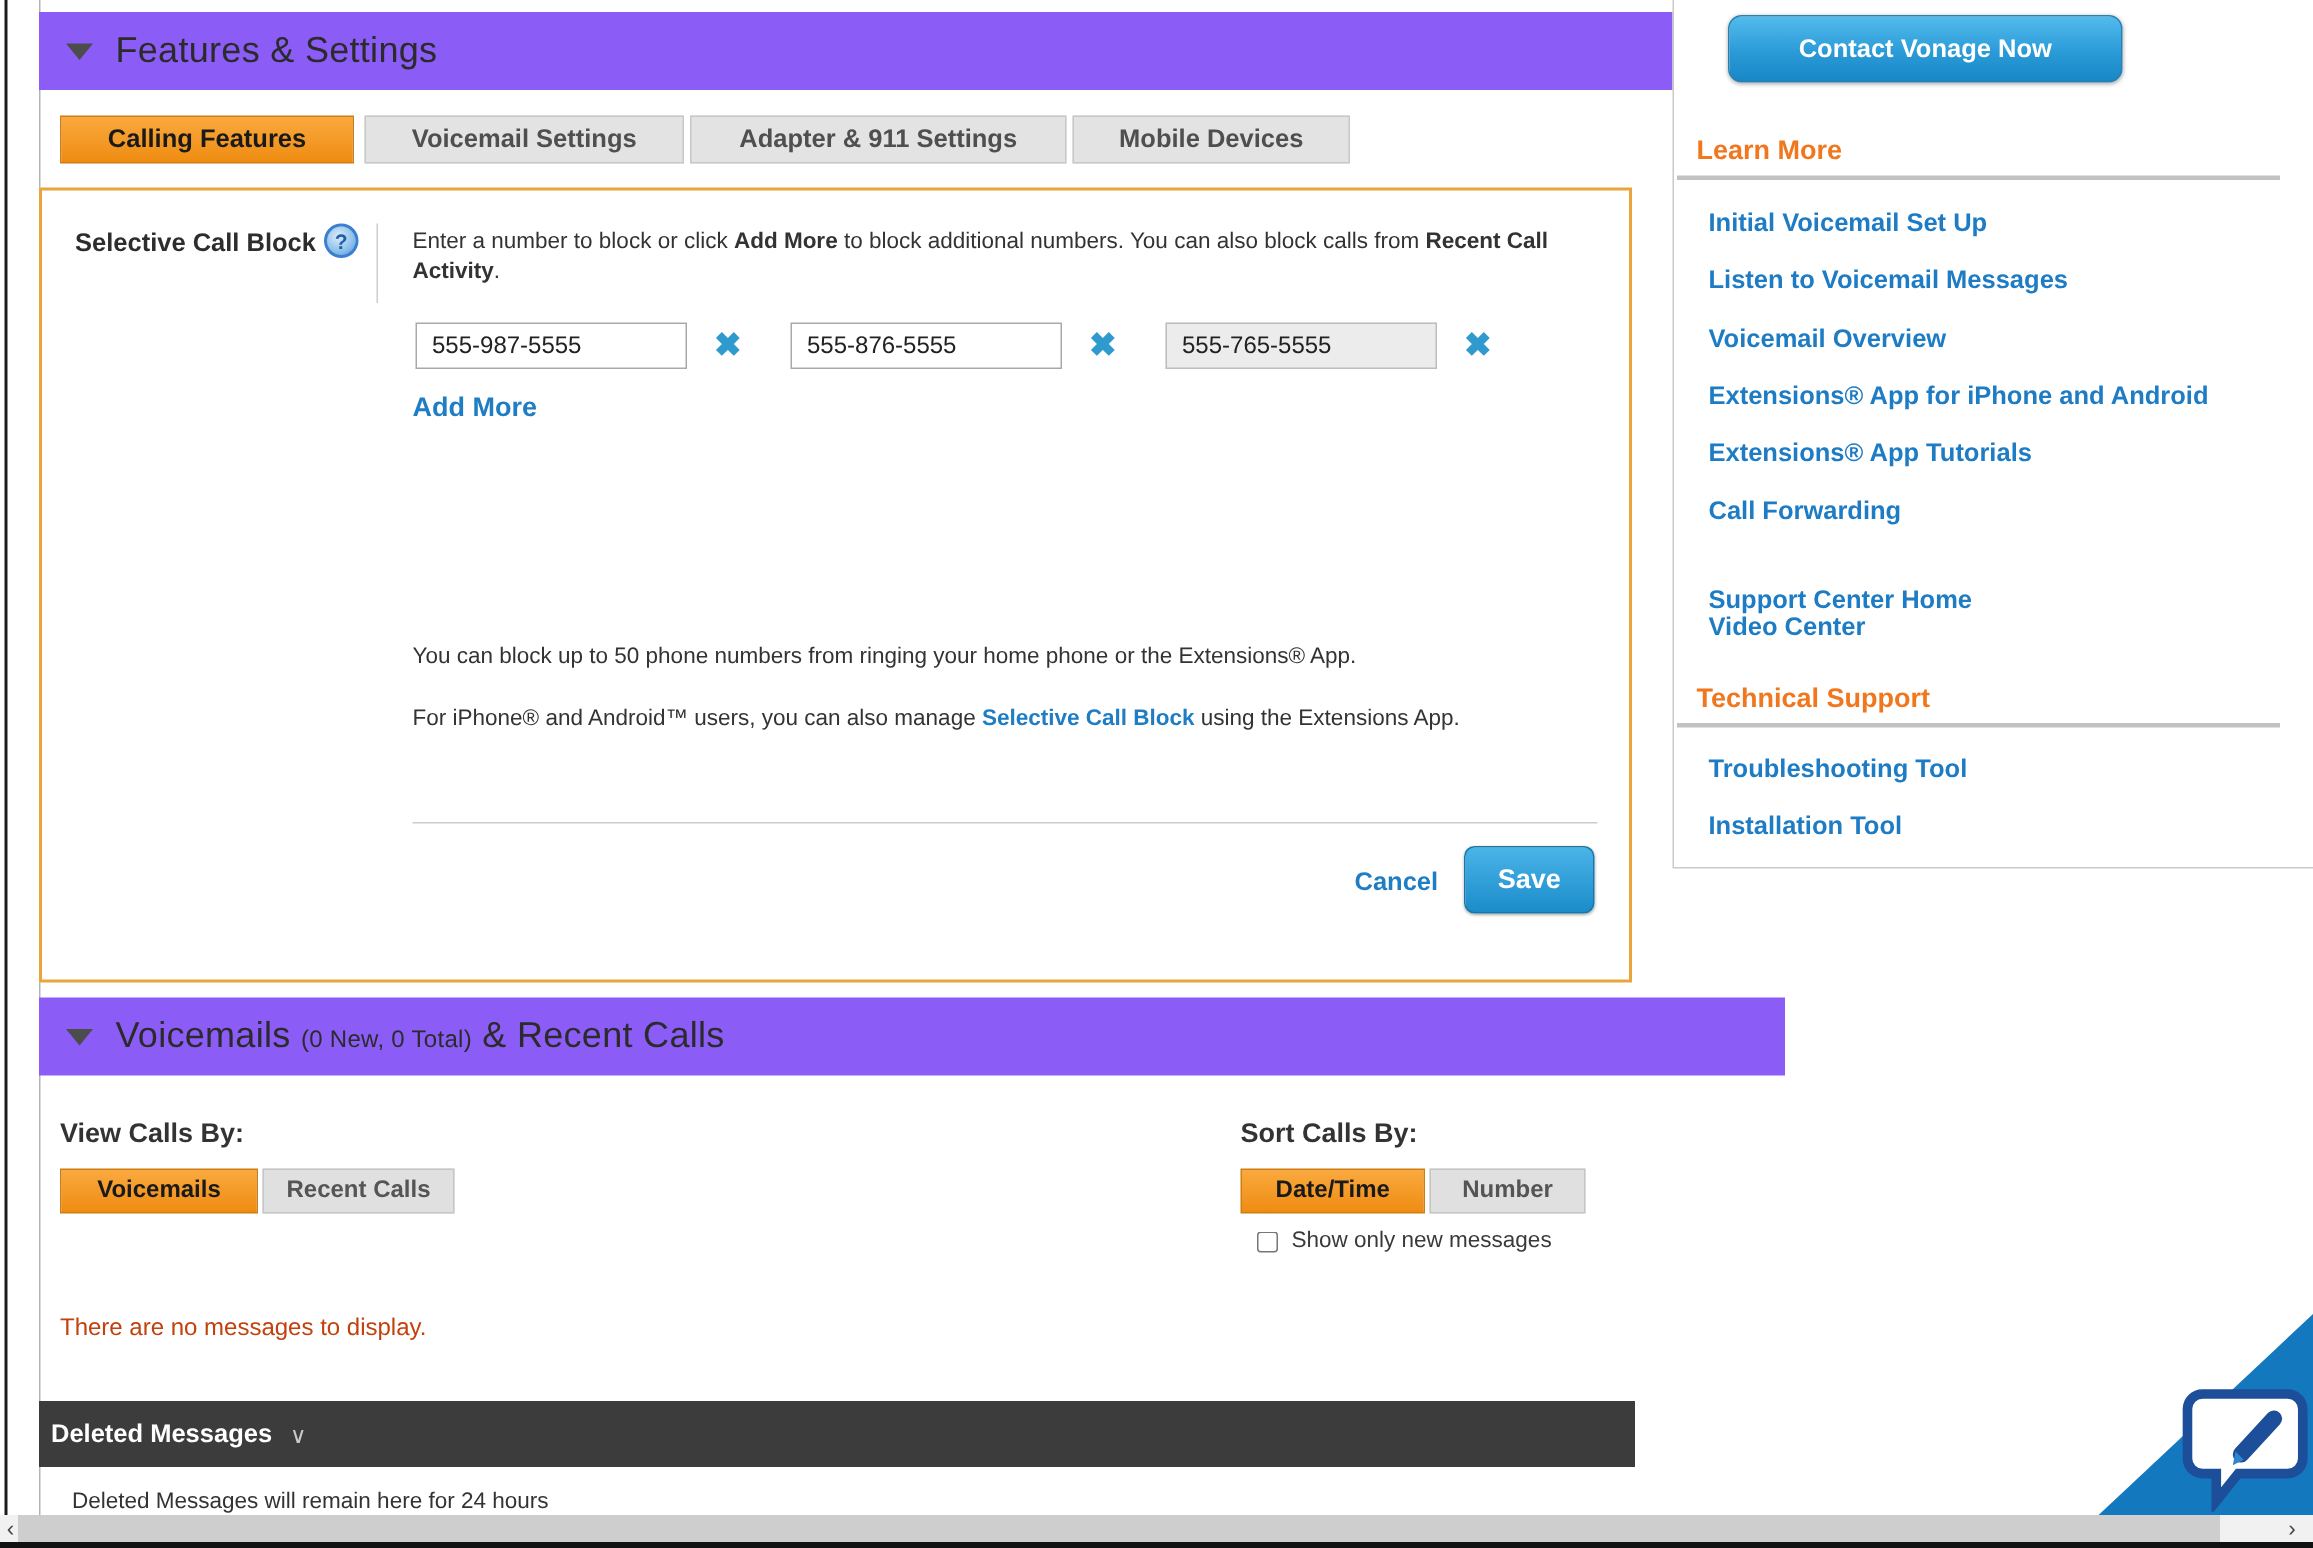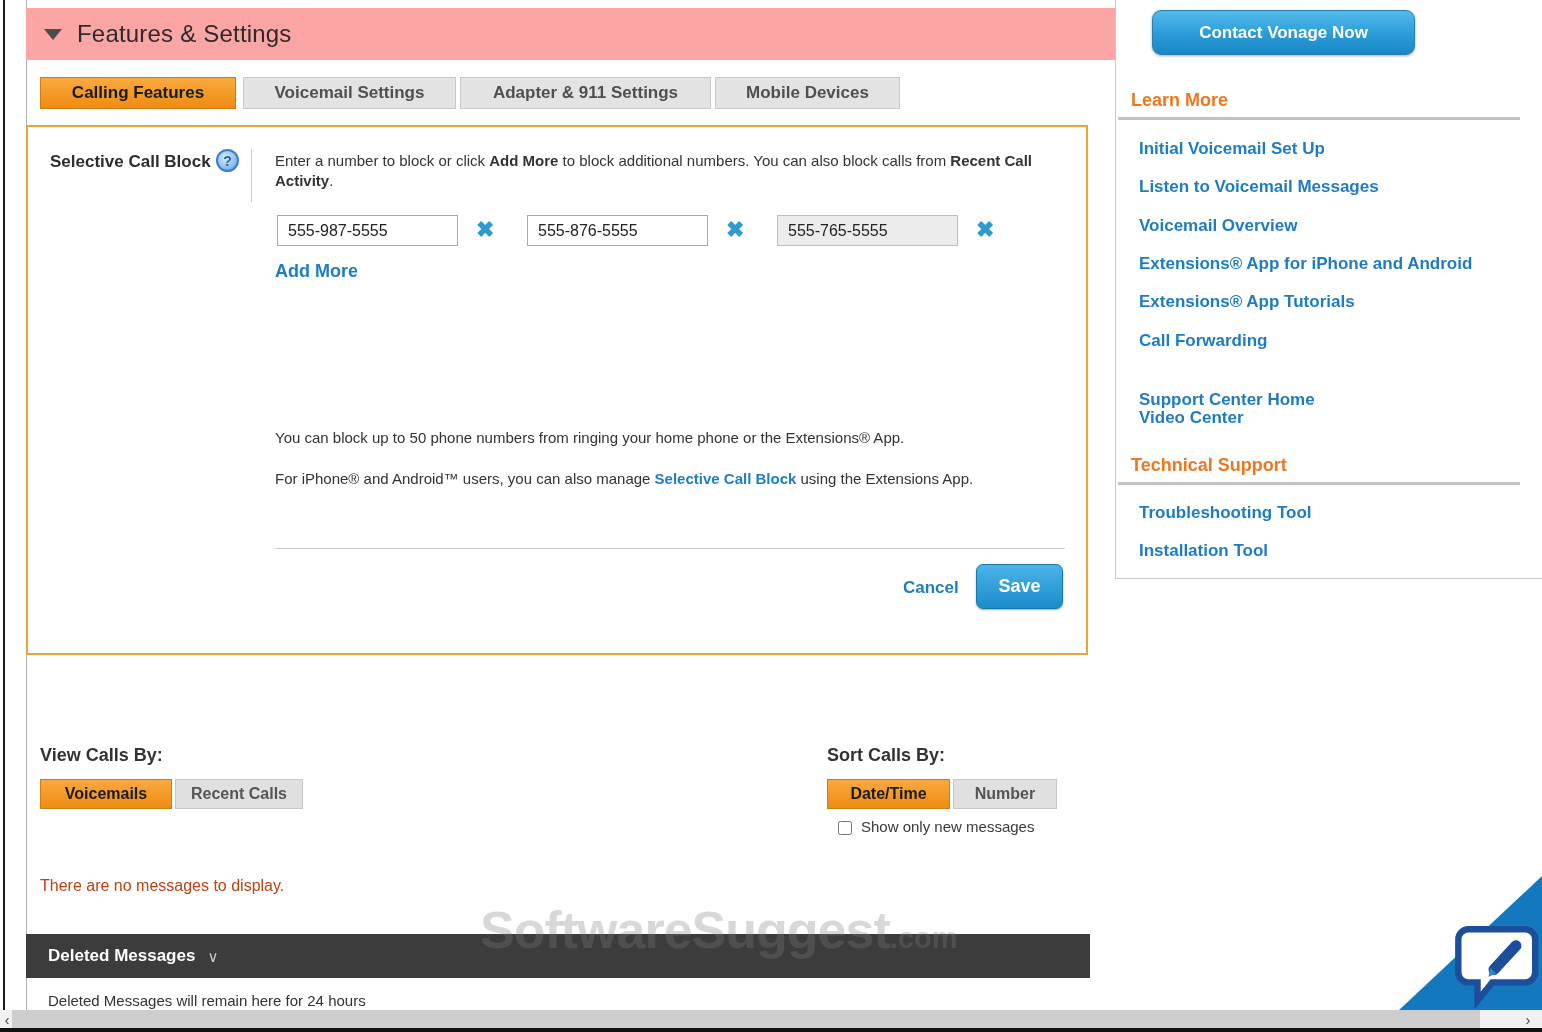--- a/index.html
+++ b/index.html
@@ -9,21 +9,21 @@
     position:relative; width:1542px; height:1032px; background:#fff; overflow:hidden;
   }
   .abs { position:absolute; }
 
   
   .left-edge { left:3px; top:0; width:2px; height:1011px; background:#1c1c1c; }
   .container-border { left:26px; top:0; width:1px; height:1010px; background:#b3b3b3; }
 
   
   .section-header {
-    left:26px; width:1164px; height:52px; background:#fca5a5;
+    left:26px; width:1164px; height:52px; background:#8b5cf6;
     display:flex; align-items:center;text-align:right;
   }
   .tri-down {
     width:0; height:0; border-left:9px solid transparent; border-right:9px solid transparent;
     border-top:11px solid #4c4c4c; margin-left:18px; margin-right:15px;
   }
   .section-title { font-size:24px; color:#2b2b2b; letter-spacing:0.2px; }
   .section-title .count { font-size:16px; color:#2b2b2b; }
 
   
@@ -62,21 +62,21 @@
           font-size:16px; font-weight:bold; cursor:pointer; }
   .pill.active { background:linear-gradient(#faa93f,#ee8c11); border:1px solid #cf7c12; color:#1a1a1a; }
   .pill.inactive { background:#e0e0e0; border:1px solid #c6c6c6; color:#555; }
   .chk { left:838px; top:821px; width:14px; height:14px; cursor:pointer; }
   .chk-label { left:861px; top:818px; font-size:15px; font-weight:normal; color:#3a3a3a; }
   .no-msgs { left:40px; top:877px; font-size:16px; color:#c2410c; }
 
   
   .deleted-bar { left:26px; top:934px; width:1064px; height:44px; background:#3c3c3c;
     display:flex; align-items:center; cursor:pointer; }
-  .deleted-bar .label { color:#fff; font-size:17px; font-weight:bold; margin-left:22px; }
+  .deleted-bar .label { color:#fff; font-size:17px; font-weight:bold; margin-left:8px; }
   .deleted-bar .chev { color:#c9c9c9; font-size:15px; margin-left:12px; margin-top:2px; }
   .deleted-note { left:48px; top:992px; font-size:15px; color:#333; }
 
   
   .watermark { left:480px; top:900px; font-weight:bold; color:rgba(125,125,125,0.30);
     font-size:52px; letter-spacing:-1px; z-index:6; white-space:nowrap; pointer-events:none; }
   .watermark .suffix { font-size:29px; letter-spacing:0; }
 
   
   .hscroll-track { left:0; top:1010px; width:1542px; height:18px; background:#f1f1f1; z-index:7; }
@@ -136,41 +136,44 @@
 
     <div class="abs note" style="top:301px;">You can block up to 50 phone numbers from ringing your home phone or the Extensions® App.</div>
 
     <div class="abs note" style="top:342px;"><span>For iPhone® and Android™ users, you can also manage </span><a class="inline-link">Selective Call Block</a><span> using the Extensions App.</span></div>
 
     <div class="abs panel-divider"></div>
     <a class="abs cancel-link">Cancel</a>
     <button class="abs save-btn">Save</button>
   </div>
 
+  <div class="abs section-header" style="top:665px;">
+    <span class="tri-down"></span>
+    <span class="section-title"><span>Voicemails</span> <span class="count">(0 New, 0 Total)</span> <span>&amp; Recent Calls</span></span>
+  </div>
 
   <div class="abs ctl-label" style="left:40px; top:745px;">View Calls By:</div>
   <div class="abs pill active" style="left:40px; width:132px;">Voicemails</div>
   <div class="abs pill inactive" style="left:175px; width:128px;">Recent Calls</div>
 
   <div class="abs ctl-label" style="left:827px; top:745px;">Sort Calls By:</div>
   <div class="abs pill active" style="left:827px; width:123px;">Date/Time</div>
   <div class="abs pill inactive" style="left:953px; width:104px;">Number</div>
 
   <input type="checkbox" class="abs chk" style="">
   <label class="abs chk-label">Show only new messages</label>
 
   <div class="abs no-msgs">There are no messages to display.</div>
 
   <div class="abs deleted-bar">
     <span class="label">Deleted Messages</span>
     <span class="chev">∨</span>
   </div>
   <div class="abs deleted-note">Deleted Messages will remain here for 24 hours</div>
 
-  <div class="abs watermark"><span>SoftwareSuggest</span><span class="suffix">.com</span></div>
 
   <div class="abs sidebar-box"></div>
   <button class="abs contact-btn">Contact Vonage Now</button>
 
   <div class="abs side-heading" style="top:90px;">Learn More</div>
   <div class="abs side-rule" style="top:117px;"></div>
 
   <a class="abs side-link" style="top:139px;">Initial Voicemail Set Up</a>
   <a class="abs side-link" style="top:177px;">Listen to Voicemail Messages</a>
   <a class="abs side-link" style="top:216px;">Voicemail Overview</a>

